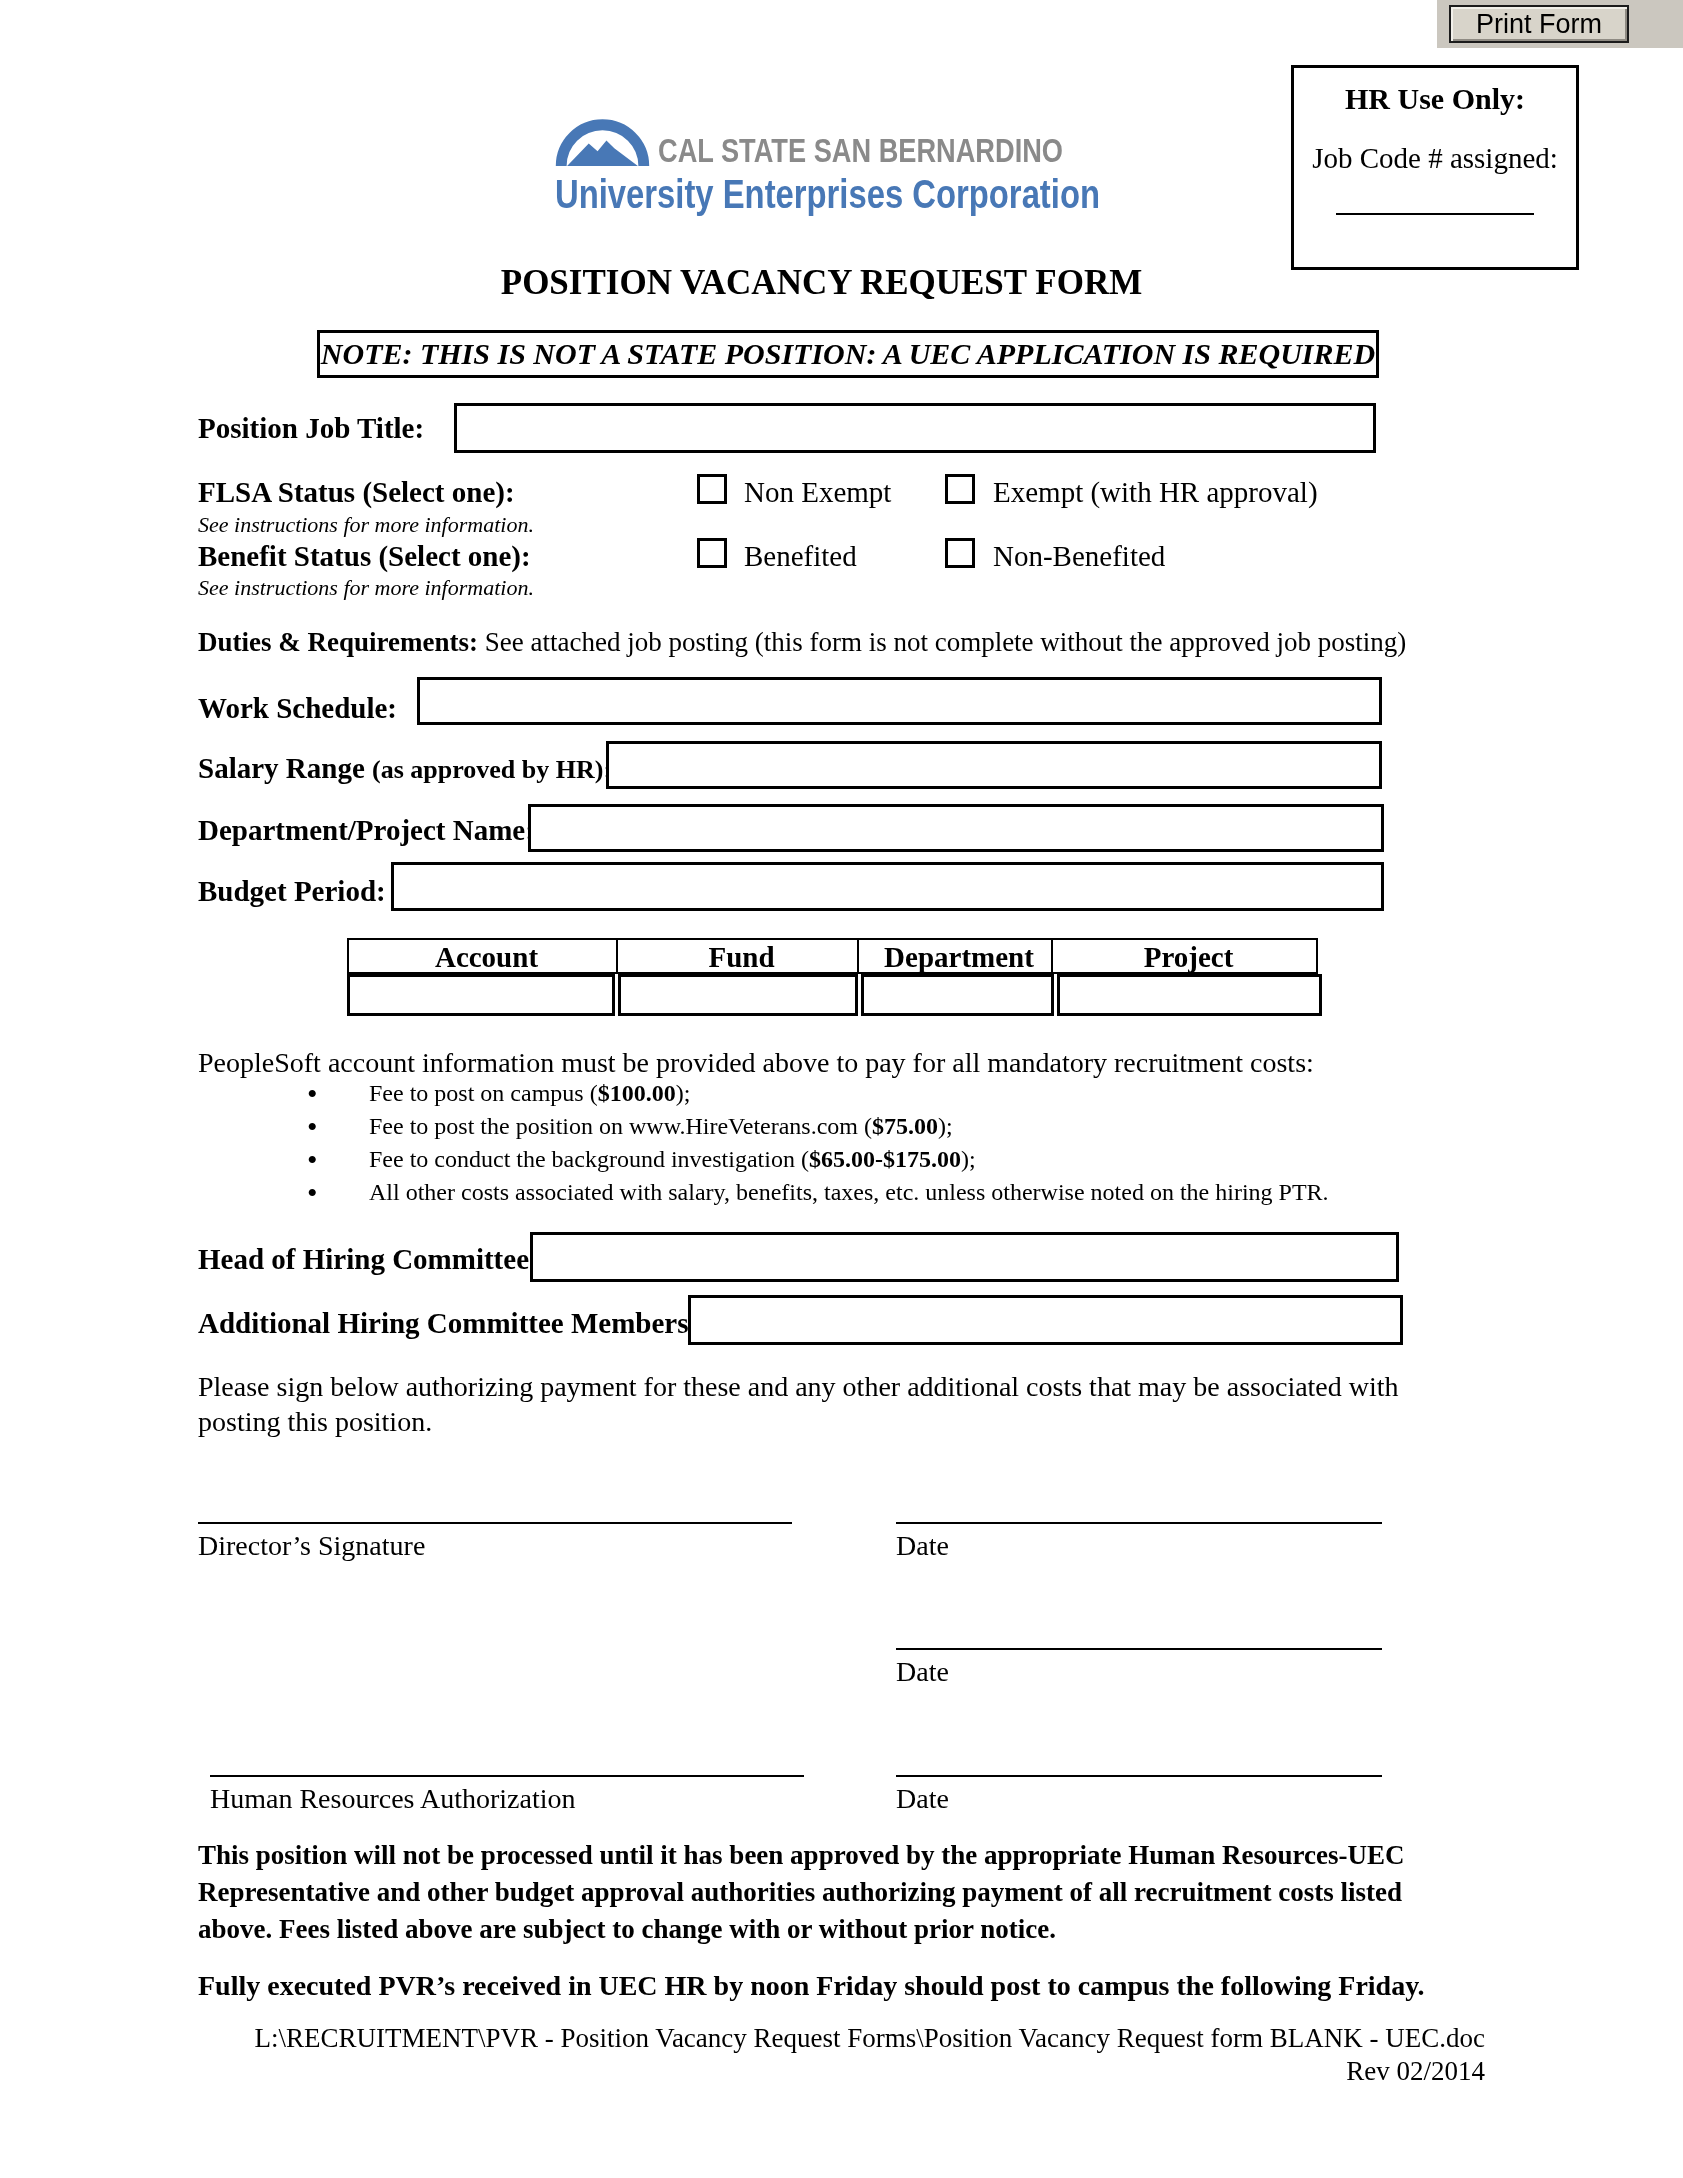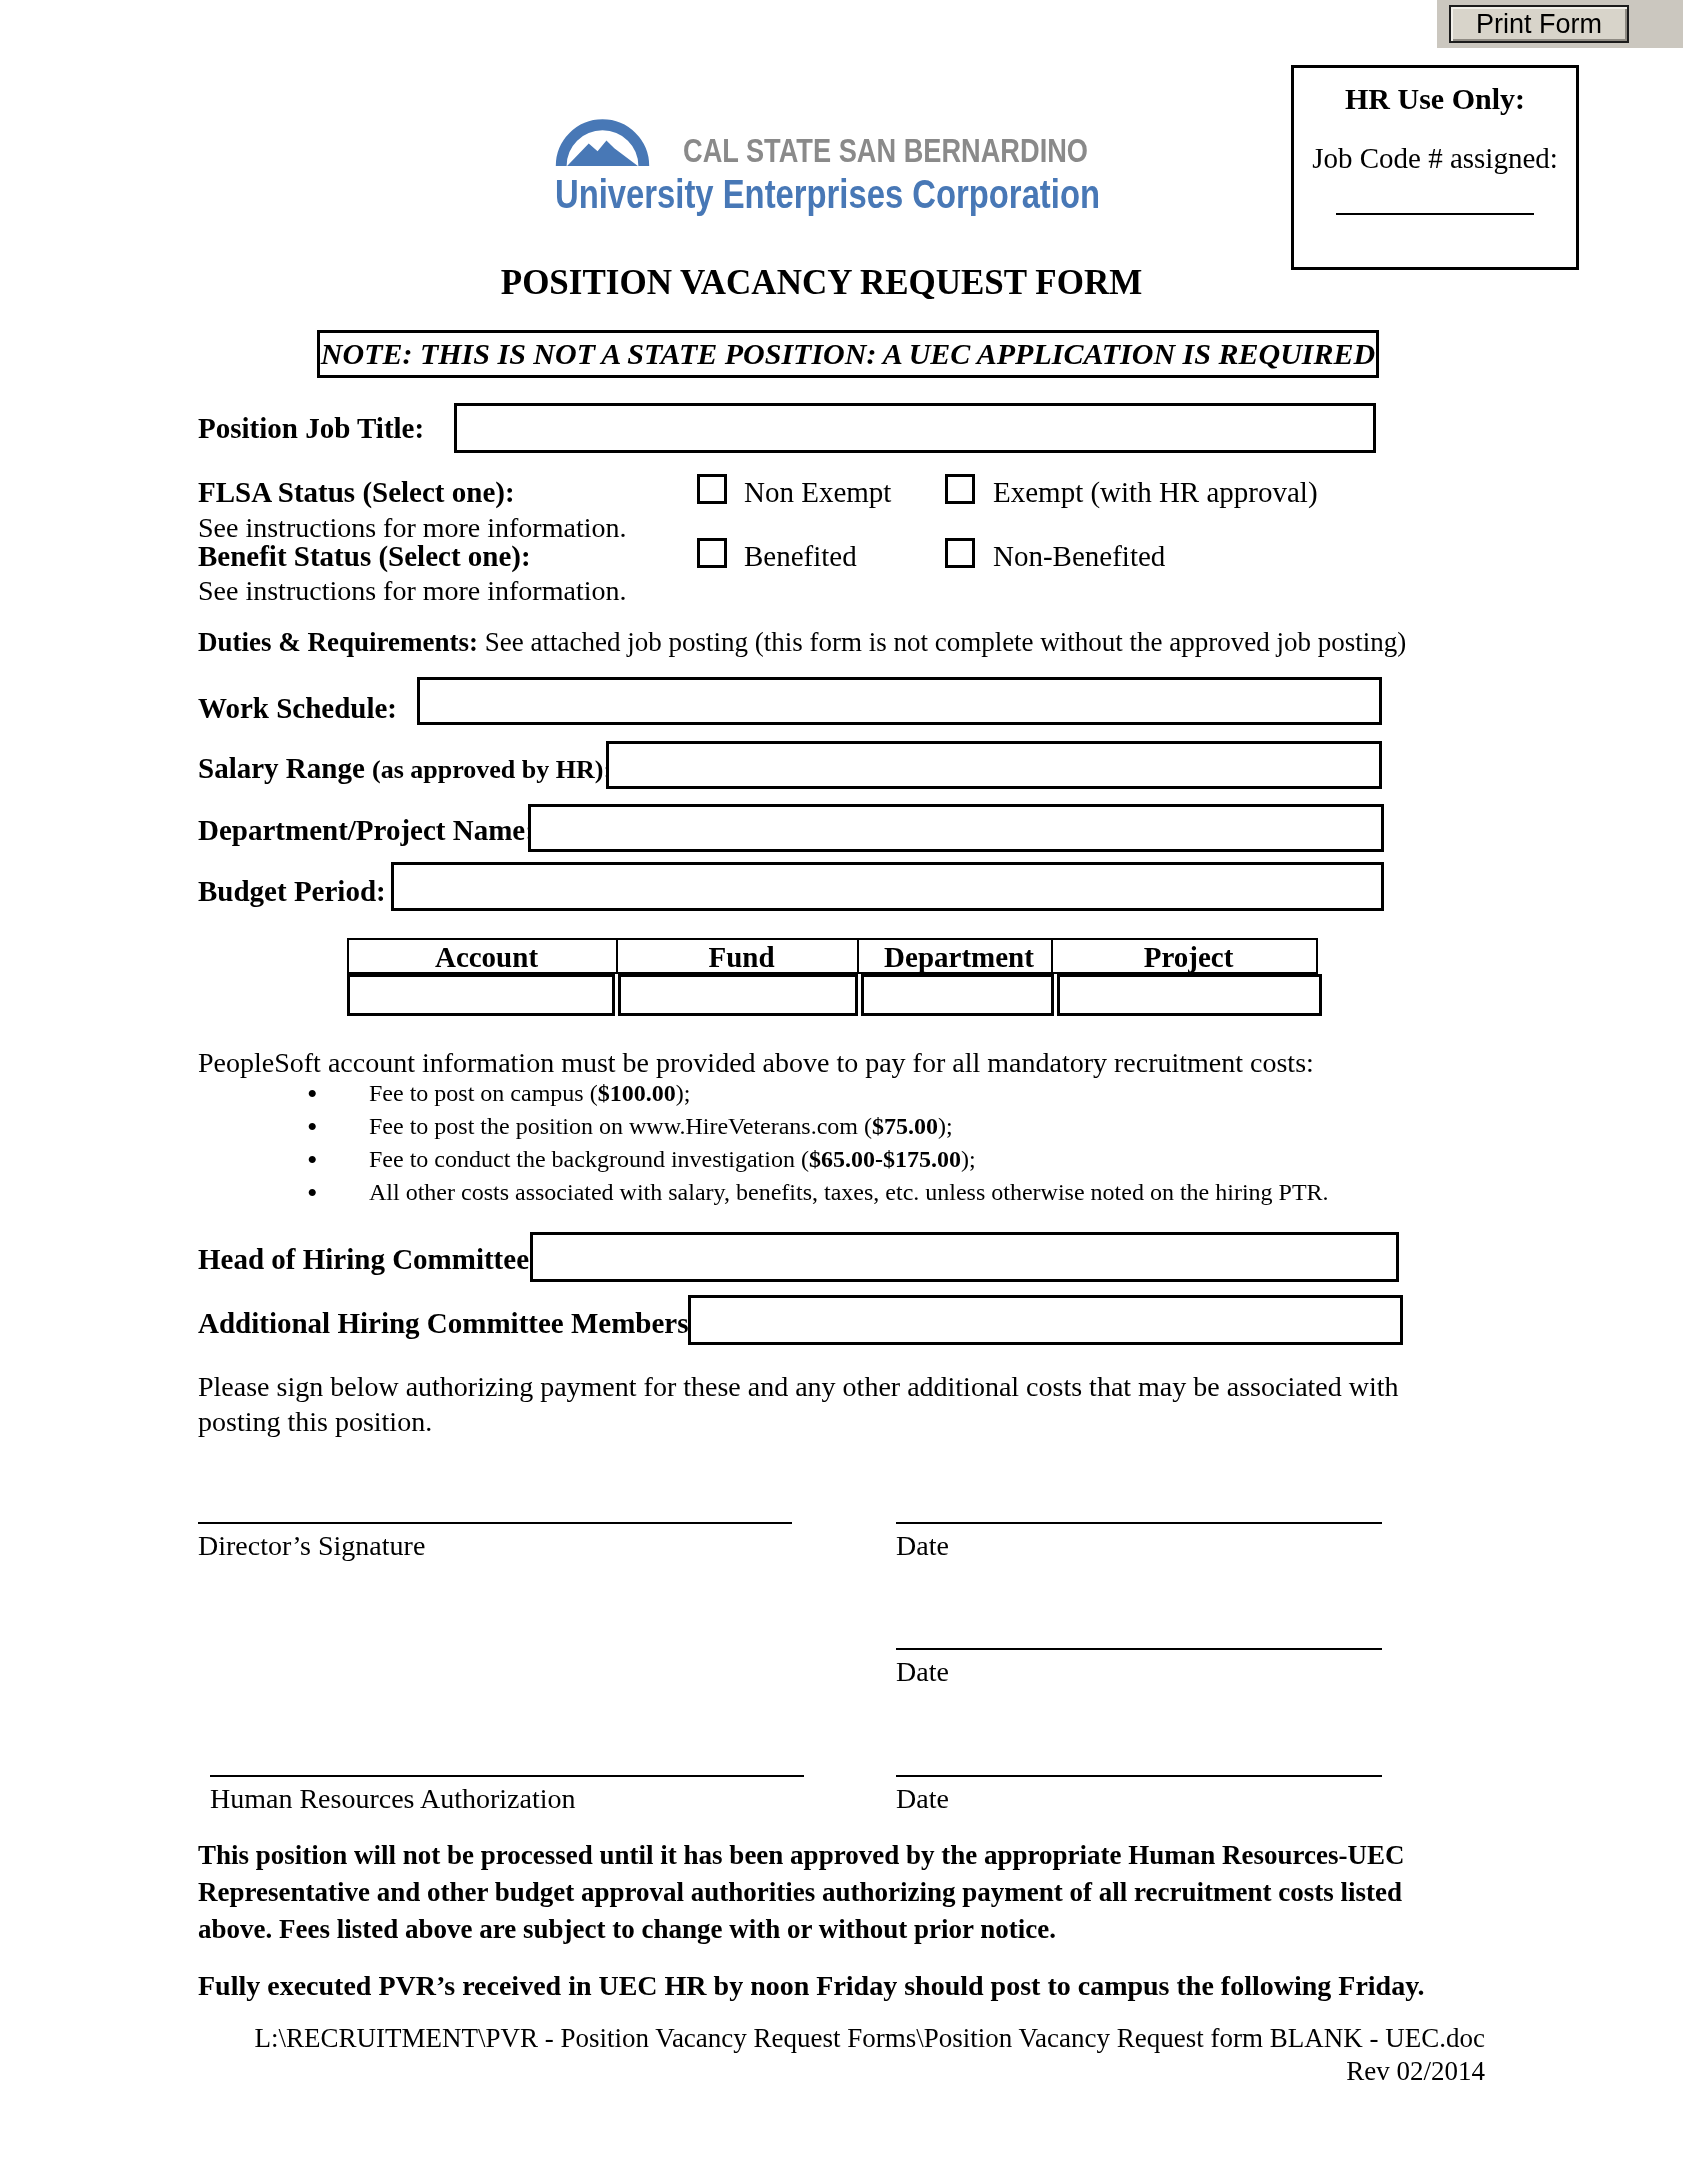--- a/index.html
+++ b/index.html
@@ -16,21 +16,21 @@
 
   
   .hr-box{position:absolute;left:1291px;top:65px;width:288px;height:205px;
           border:3px solid #000;box-sizing:border-box;background:#fff;}
   .hr-title{margin-top:14px;text-align:center;font-weight:bold;font-size:30px;}
   .hr-jobcode{margin-top:26px;text-align:center;font-size:29px;}
   .hr-line{margin:38px auto 0 auto;width:198px;border-bottom:2px solid #000;height:0;}
 
   
   .logo{position:absolute;left:555px;top:109px;width:634px;}
-  .logo-top{display:flex;align-items:flex-end;height:61px;justify-content:space-between;}
+  .logo-top{display:flex;align-items:flex-end;height:61px;}
   .logo-gray{display:inline-block;font-family:"Liberation Sans","DejaVu Sans",sans-serif;
              font-weight:bold;font-size:34px;color:#8a8a8a;margin-left:8px;margin-bottom:0px;
              transform:scaleX(.80);transform-origin:left bottom;white-space:nowrap;}
   .logo-blue{font-family:"Liberation Sans","DejaVu Sans",sans-serif;font-weight:bold;
              font-size:40px;color:#4878b6;margin-top:2px;transform:scaleX(.82);
              transform-origin:left top;white-space:nowrap;}
 
   .title{position:absolute;left:198px;top:263px;width:1247px;margin:0;text-align:center;
          font-size:35px;font-weight:bold;}
 
@@ -38,21 +38,21 @@
             box-sizing:border-box;display:flex;align-items:center;justify-content:center;
             font-weight:bold;font-style:italic;font-size:30px;}
 
   .label{position:absolute;font-weight:bold;font-size:29px;white-space:nowrap;}
   .body-text{position:absolute;font-size:28px;white-space:nowrap;}
   .inp{position:absolute;border:3px solid #000;background:#fff;box-sizing:border-box;
        font-family:"Liberation Serif","DejaVu Serif",serif;font-size:28px;padding:0 10px;}
   .cb{position:absolute;width:30px;height:30px;border:3px solid #000;box-sizing:border-box;
       background:#fff;cursor:pointer;}
   .optlabel{position:absolute;font-size:29px;white-space:nowrap;}
-  .instr{position:absolute;font-size:28px;white-space:nowrap;}
+  .instr{position:absolute;font-style:italic;font-size:22px;white-space:nowrap;}
   .small-bold{font-size:26px;font-weight:bold;}
 
   
   .acct-table{position:absolute;left:347px;top:938px;}
   .thead{display:flex;}
   .th{border:2px solid #000;margin-left:-2px;height:36px;line-height:34px;text-align:center;
       font-weight:bold;font-size:29px;box-sizing:border-box;padding-left:8px;}
   .th:first-child{margin-left:0;}
   .tinputs{display:flex;margin-top:0px;}
   .tcell{border:3px solid #000;height:42px;margin-right:3px;box-sizing:border-box;background:#fff;

